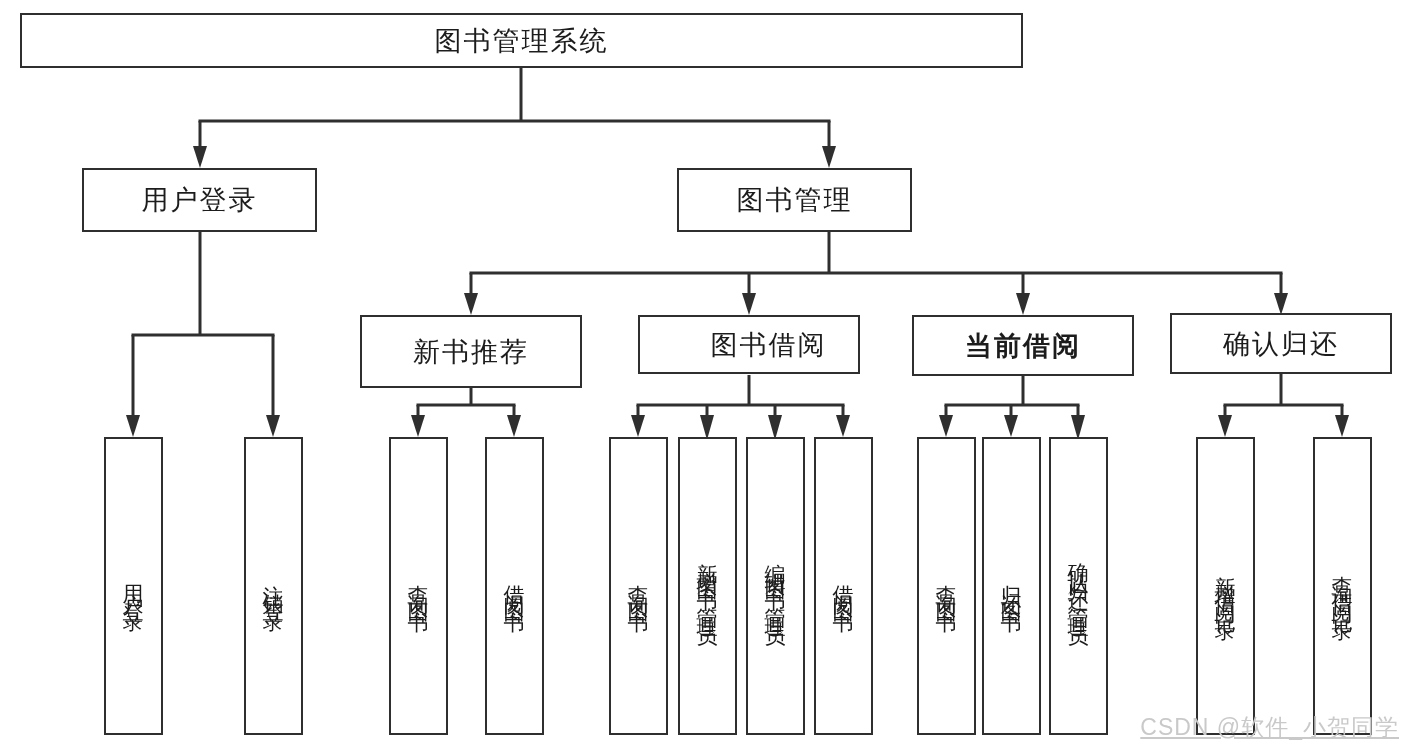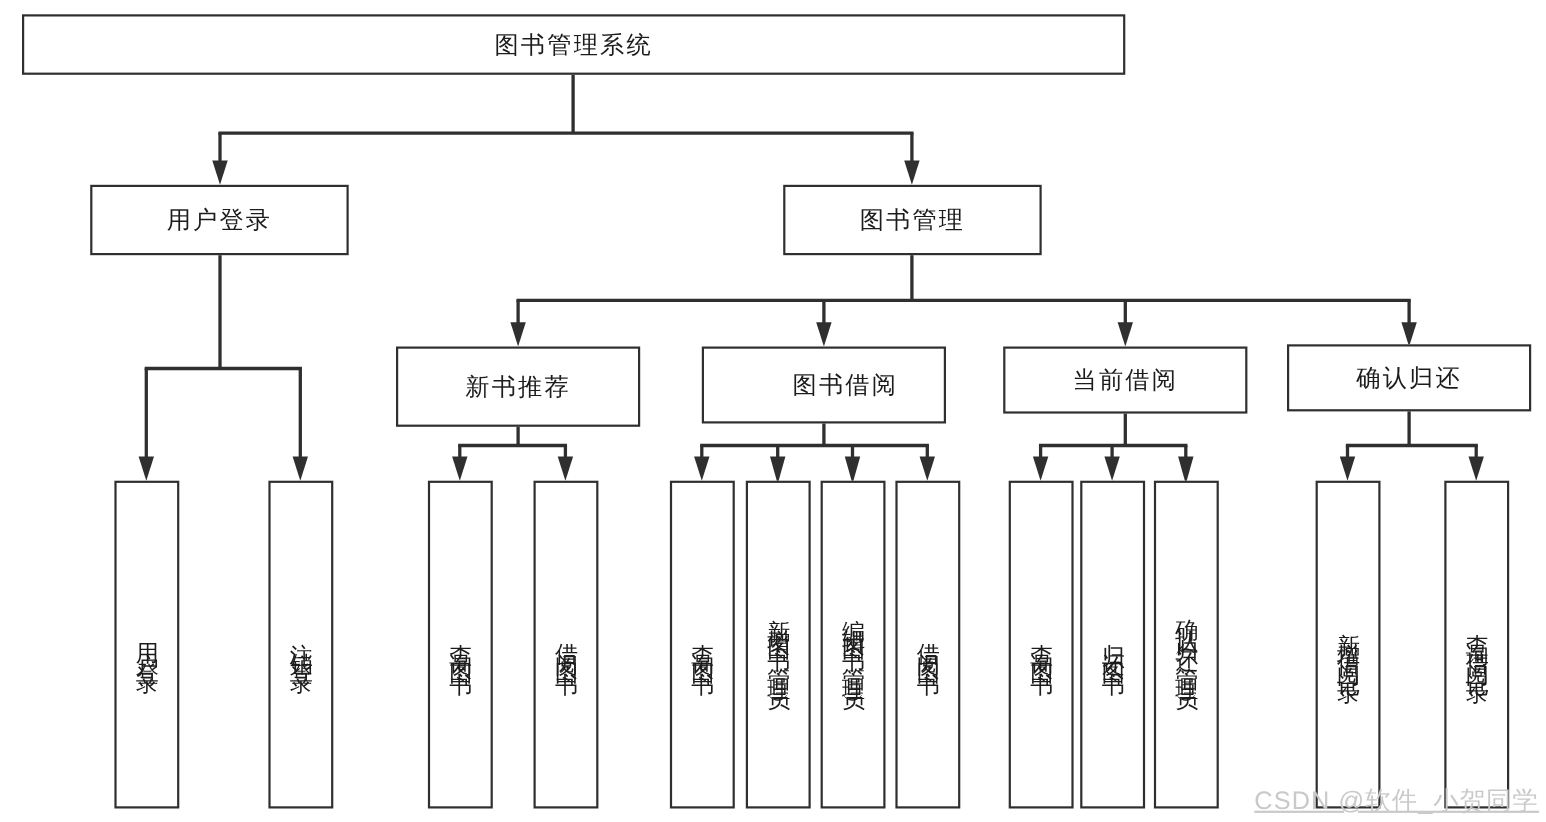--- a/index.html
+++ b/index.html
@@ -34,21 +34,21 @@
     position: absolute;
     background: var(--box-bg);
     border: 2.5px solid var(--line);
     display: flex;
     align-items: center;
     justify-content: center;
     color: var(--text);
     z-index: 2;
   }
   .hlabel {
-    font-size: 22px;
+    font-size: 27px;
     letter-spacing: 2px;
     white-space: nowrap;
   }
 
   .leaf {
     position: absolute;
     top: 437px;
     width: 59px;
     height: 298px;
     background: var(--box-bg);
@@ -161,31 +161,31 @@
     </g>
   </svg>
 
   <div class="node" style="left:20px; top:13px; width:1003px; height:55px;">
     <span class="hlabel">图书管理系统</span>
   </div>
 
   <div class="node" style="left:82px; top:168px; width:235px; height:64px;">
     <span class="hlabel">用户登录</span>
   </div>
-  <div class="node" style="left:712px; top:168px; width:235px; height:64px;text-align:right;">
+  <div class="node" style="left:677px; top:168px; width:235px; height:64px;text-align:right;">
     <span class="hlabel">图书管理</span>
   </div>
 
   <div class="node" style="left:360px; top:315px; width:222px; height:73px;">
     <span class="hlabel">新书推荐</span>
   </div>
-  <div class="node" style="left:638px; top:315px; width:222px; height:70px;padding-left:39px;">
+  <div class="node" style="left:638px; top:315px; width:222px; height:59px;padding-left:39px;">
     <span class="hlabel">图书借阅</span>
   </div>
-  <div class="node" style="left:912px; top:315px; width:222px; height:61px;">
+  <div class="node" style="left:912px; top:315px; width:222px; height:61px;font-weight:bold;">
     <span class="hlabel">当前借阅</span>
   </div>
   <div class="node" style="left:1170px; top:313px; width:222px; height:61px;">
     <span class="hlabel">确认归还</span>
   </div>
 
   <div class="leaf" style="left:104px;">
     <span class="vlabel">用户登录</span>
   </div>
   <div class="leaf" style="left:244px;">

